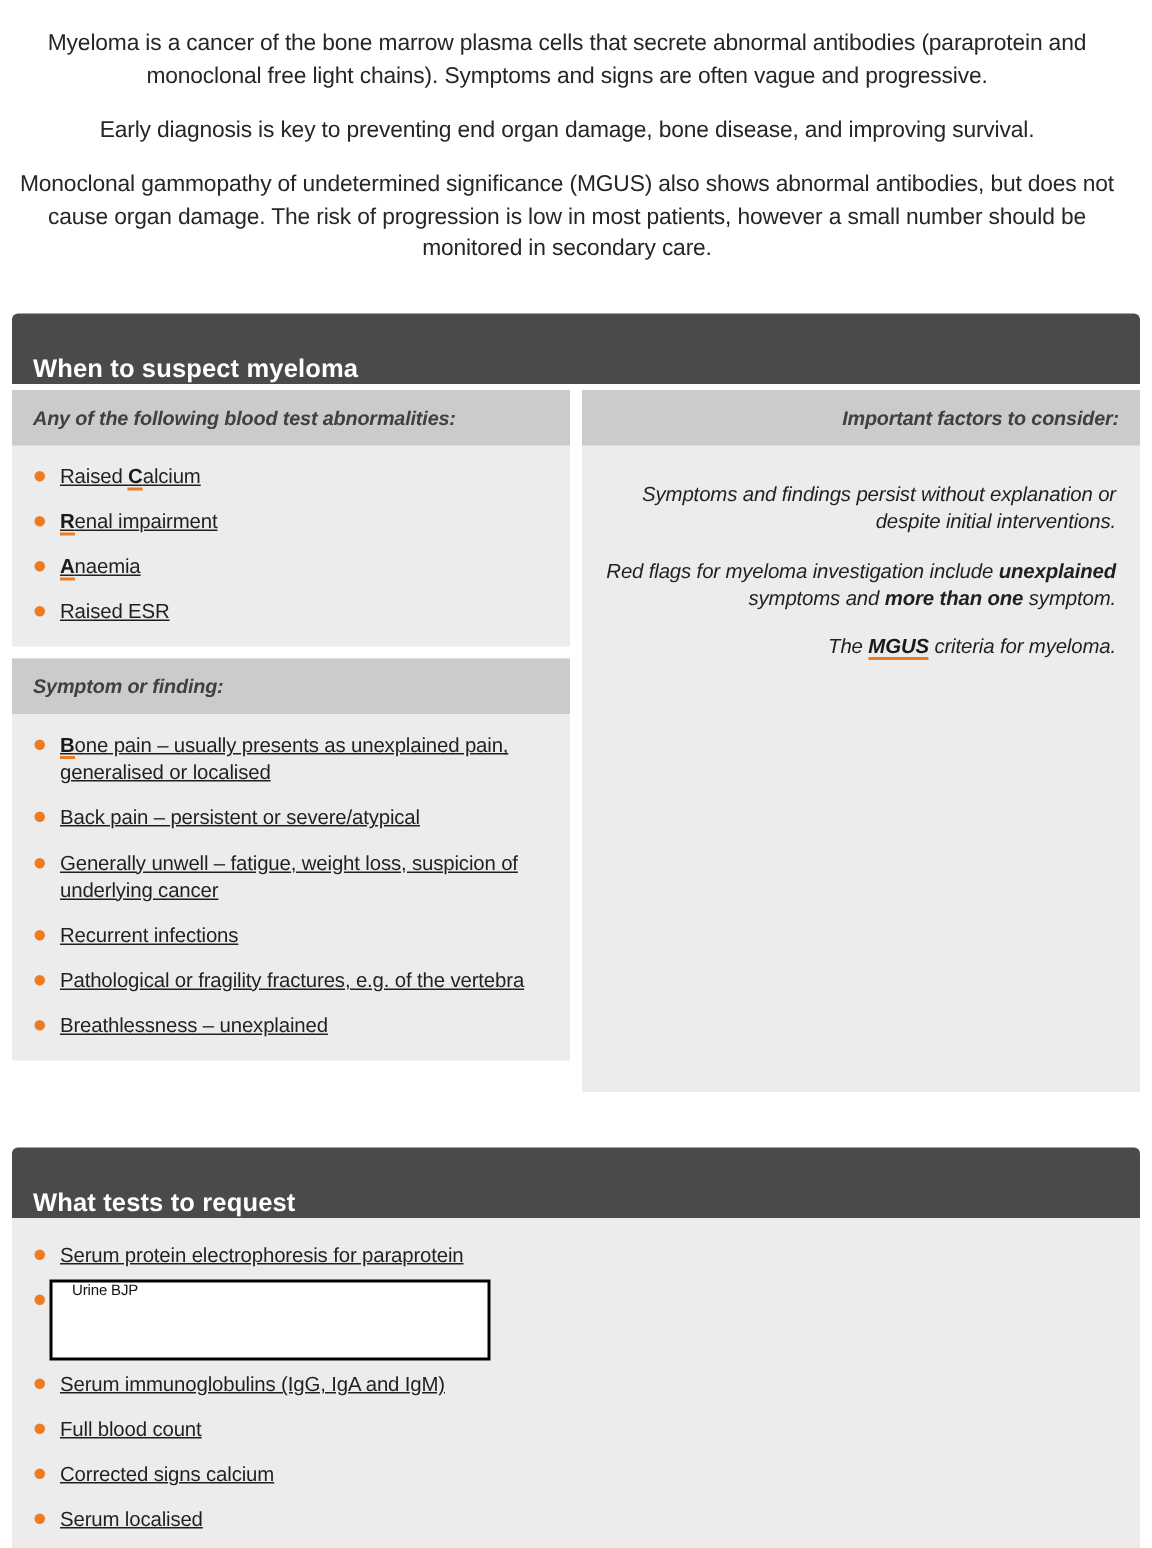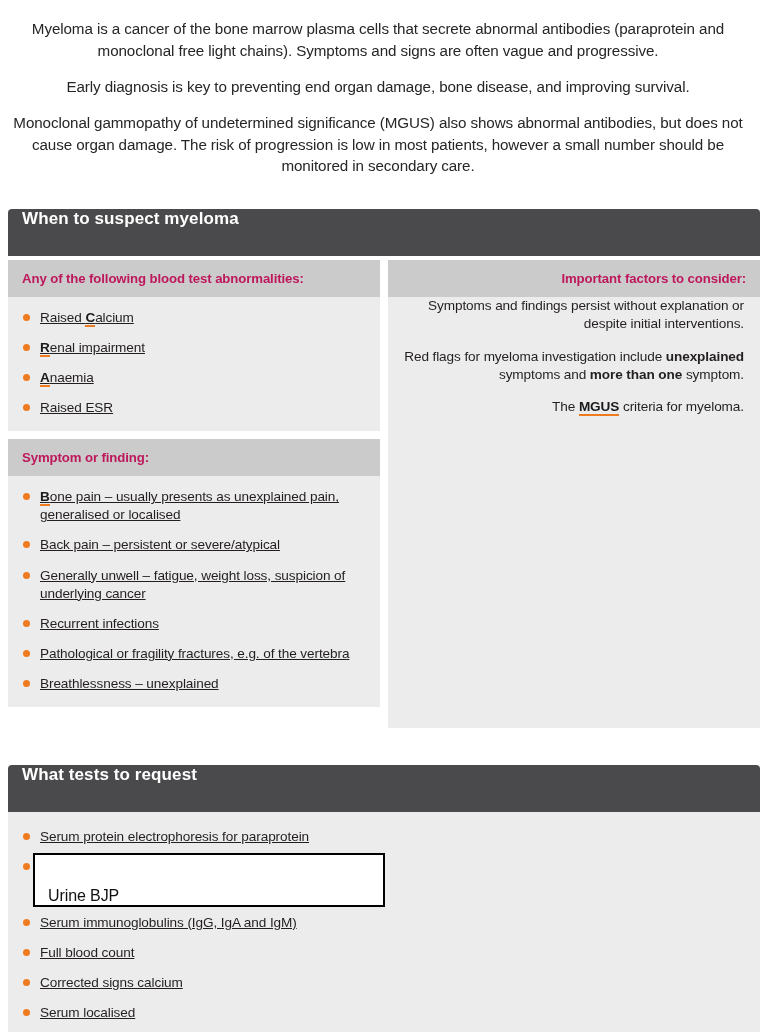--- a/index.html
+++ b/index.html
@@ -38,21 +38,21 @@
     width: 752px;
   }
   #panel-suspect { top: 209px; }
   #panel-tests   { top: 765px; }
 
   .panel-header {
     background: #4a4a4c;
     border-radius: 4px 4px 0 0;
     height: 47px;
     display: flex;
-    align-items: flex-start;
+    align-items: flex-end;
     padding: 0 0 0 14px;
     box-sizing: border-box;
   }
   .panel-header h2 {
     margin: 0;
     font-size: 17px;
     font-weight: bold;
     color: #ffffff;
     letter-spacing: 0.1px;
   }
@@ -70,22 +70,23 @@
     background: #ececec;
     margin-bottom: 8px;
   }
   .block:last-child { margin-bottom: 0; }
 
   .block-head {
     background: #cbcbcb;
     padding: 11px 14px 11px 14px;
     font-size: 13.2px;
     font-weight: bold;
-    color: #be185d;
-    letter-spacing: -0.1px;
+    color: #404040;
+    letter-spacing: -0.1px;
+    font-style: italic;
   }
 
   .block-content {
     padding: 12px 16px 14px 14px;
   }
 
   
   ul.bullets {
     list-style: none;
     margin: 0;
@@ -138,29 +139,29 @@
     background: #ececec;
     padding: 16px 16px 18px 14px;
     min-height: 230px;
   }
 
   
   #urine-bjp-box {
     position: absolute;
     left: 33px;
     top: 853px;
-    width: 352px;
+    width: 294px;
     height: 54px;
     background: #ffffff;
     border: 2px solid #000000;
     box-sizing: border-box;
     display: flex;
-    align-items: flex-end;
+    align-items: flex-start;
     padding-left: 13px;
-    font-size: 16px;
+    font-size: 10px;
     color: #111111;
     letter-spacing: -0.1px;
   }
 </style>
 </head>
 <body>
 
 <div class="intro">
   <p>Myeloma is a cancer of the bone marrow plasma cells that secrete abnormal antibodies (paraprotein and monoclonal free light chains). Symptoms and signs are often vague and progressive.</p>
   <p>Early diagnosis is key to preventing end organ damage, bone disease, and improving survival.</p>
@@ -201,21 +202,21 @@
             <li><span>Breathlessness – unexplained</span></li>
           </ul>
         </div>
       </div>
 
     </div>
 
     <div class="col-right">
       <div class="block" style="min-height:468px;text-align:right;">
         <div class="block-head">Important factors to consider:</div>
-        <div class="block-content" style="padding-top:0;">
+        <div class="block-content" style="padding-top:24px;font-style:italic;">
 
           <p class="para">Symptoms and findings persist without explanation or despite initial interventions.</p>
 
           <p class="para"><span>Red flags for myeloma investigation include </span><b>unexplained</b><span> symptoms and </span><b>more than one</b><span> symptom.</span></p>
 
           <p class="para"><span>The </span><span class="crab">MGUS</span><span> criteria for myeloma.</span></p>
 
         </div>
       </div>
     </div>

